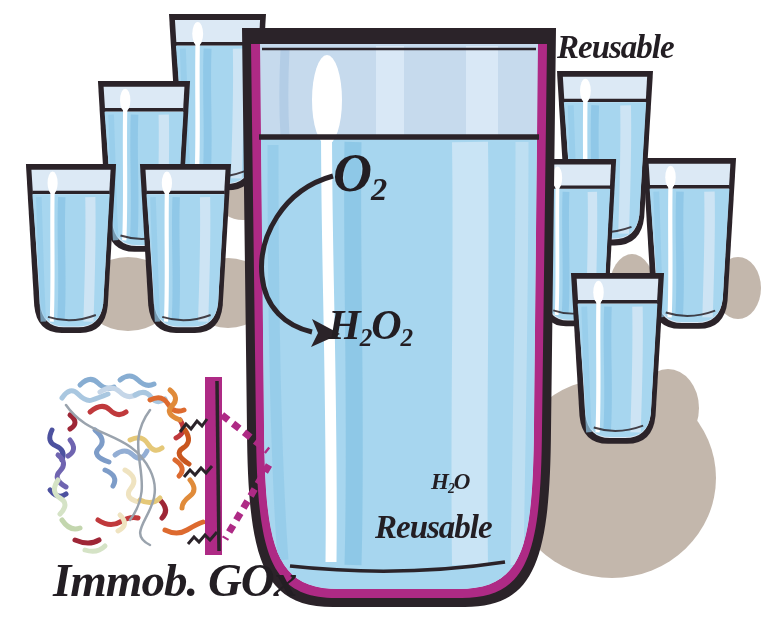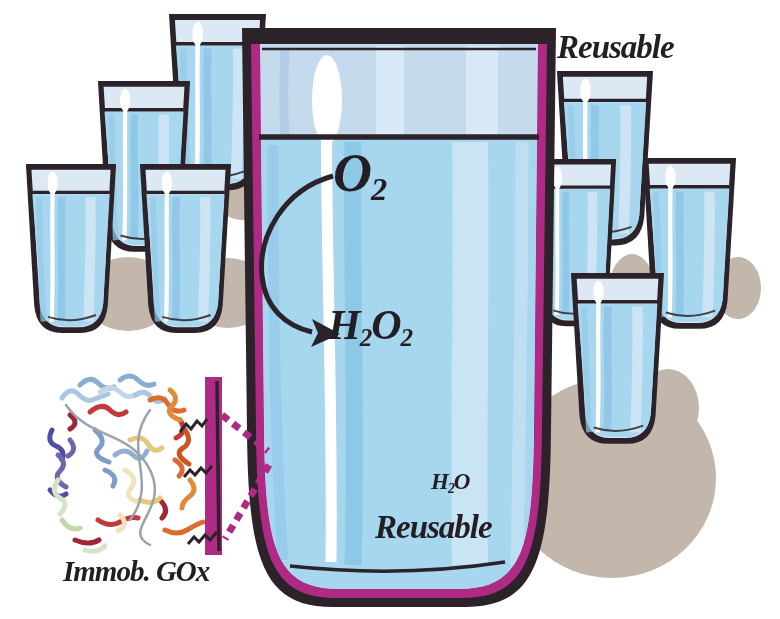--- a/index.html
+++ b/index.html
@@ -14,21 +14,21 @@
     font-style:italic;font-weight:bold;line-height:1;white-space:nowrap;
     letter-spacing:-1px;
   }
   .lbl .sub{font-size:0.6em;vertical-align:-0.28em;}
   .lbl-reusable{left:557px;top:31px;font-size:33px;}
   .lbl-stable{left:657px;top:115px;font-size:33px;}
   .lbl-o2{left:333px;top:146px;font-size:54px;}
   .lbl-h2o2{left:328px;top:304px;font-size:42px;}
   .lbl-h2o{left:431px;top:470px;font-size:23px;}
   .lbl-glucose{left:375px;top:511px;font-size:33px;}
-  .lbl-immob{left:63px;top:557px;font-size:29px;}
+  .lbl-immob{left:53px;top:557px;font-size:47px;}
 </style>
 </head>
 <body>
 
 <div class="stage">
 
   <svg width="780" height="619" viewBox="0 0 780 619">
     <defs>
       <g id="glass">
         <path d="M1 1 L99 1 L90 150 Q87 179 60 179 L40 179 Q13 179 10 150 Z" fill="var(--outline)"></path>

